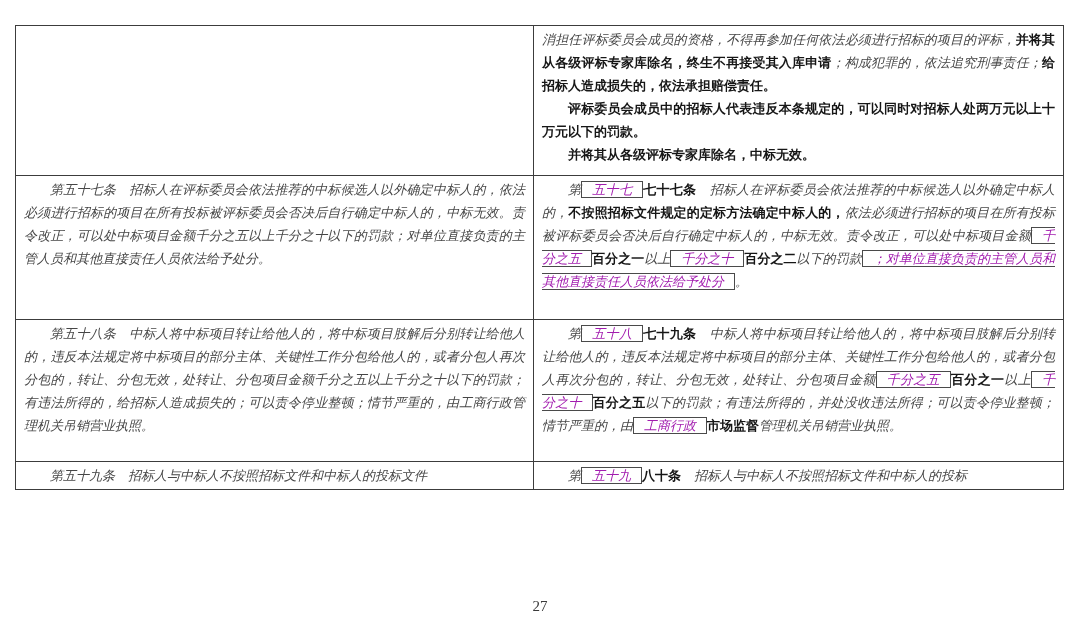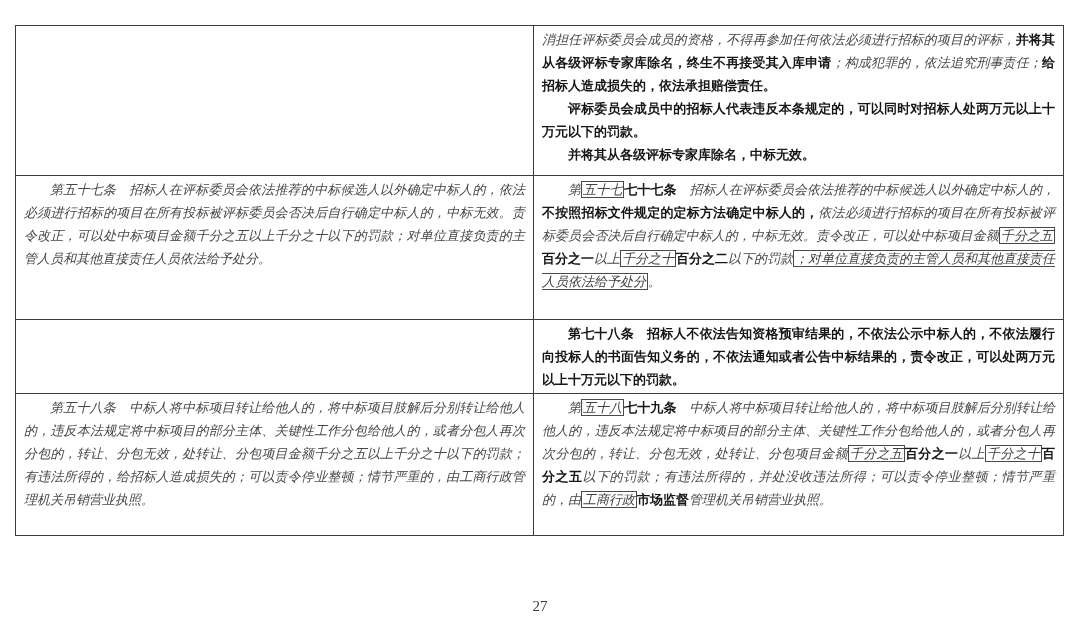--- a/index.html
+++ b/index.html
@@ -53,23 +53,23 @@
     font-style: italic;
     color: #464646;
   }
   .seg.added {
     font-weight: 700;
     font-style: normal;
     color: #161616;
   }
   .seg.deleted {
     font-style: italic;
-    color: #404040;
+    color: #a21caf;
     border: 1px solid #4a4a4a;
-    padding: 0 1px;
+    padding: 0 10px;
   }
   .page-number {
     position: absolute;
     left: 0;
     top: 598px;
     width: 1080px;
     text-align: center;
     font-size: 15px;
     color: #3a3a3a;
   }
@@ -94,32 +94,34 @@
           </td>
         </tr>
         <tr class="r2">
           <td>
             <p class="para indent"><span class="seg plain">第五十七条　招标人在评标委员会依法推荐的中标候选人以外确定中标人的，依法必须进行招标的项目在所有投标被评标委员会否决后自行确定中标人的，中标无效。责令改正，可以处中标项目金额千分之五以上千分之十以下的罚款；对单位直接负责的主管人员和其他直接责任人员依法给予处分。</span></p>
           </td>
           <td>
             <p class="para indent"><span class="seg plain">第</span><span class="seg deleted">五十七</span><span class="seg added">七十七条</span><span class="seg plain">　招标人在评标委员会依法推荐的中标候选人以外确定中标人的，</span><span class="seg added">不按照招标文件规定的定标方法确定中标人的，</span><span class="seg plain">依法必须进行招标的项目在所有投标被评标委员会否决后自行确定中标人的，中标无效。责令改正，可以处中标项目金额</span><span class="seg deleted">千分之五</span><span class="seg added">百分之一</span><span class="seg plain">以上</span><span class="seg deleted">千分之十</span><span class="seg added">百分之二</span><span class="seg plain">以下的罚款</span><span class="seg deleted">；对单位直接负责的主管人员和其他直接责任人员依法给予处分</span><span class="seg plain">。</span></p>
           </td>
         </tr>
-        <tr class="r3">
-          <td></td>
-          <td>
-            <p class="para indent"><span class="seg added">第七十八条　招标人不依法告知资格预审结果的，不依法公示中标人的，不依法履行向投标人的书面告知义务的，不依法通知或者公告中标结果的，责令改正，可以处两万元以上十万元以下的罚款。</span></p>
-          </td>
-        </tr>
         <tr class="r4">
           <td>
             <p class="para indent"><span class="seg plain">第五十八条　中标人将中标项目转让给他人的，将中标项目肢解后分别转让给他人的，违反本法规定将中标项目的部分主体、关键性工作分包给他人的，或者分包人再次分包的，转让、分包无效，处转让、分包项目金额千分之五以上千分之十以下的罚款；有违法所得的，给招标人造成损失的；可以责令停业整顿；情节严重的，由工商行政管理机关吊销营业执照。</span></p>
           </td>
           <td>
             <p class="para indent"><span class="seg plain">第</span><span class="seg deleted">五十八</span><span class="seg added">七十九条</span><span class="seg plain">　中标人将中标项目转让给他人的，将中标项目肢解后分别转让给他人的，违反本法规定将中标项目的部分主体、关键性工作分包给他人的，或者分包人再次分包的，转让、分包无效，处转让、分包项目金额</span><span class="seg deleted">千分之五</span><span class="seg added">百分之一</span><span class="seg plain">以上</span><span class="seg deleted">千分之十</span><span class="seg added">百分之五</span><span class="seg plain">以下的罚款；有违法所得的，并处没收违法所得；可以责令停业整顿；情节严重的，由</span><span class="seg deleted">工商行政</span><span class="seg added">市场监督</span><span class="seg plain">管理机关吊销营业执照。</span></p>
+          </td>
+        </tr>
+        <tr class="r5">
+          <td>
+            <p class="para indent"><span class="seg plain">第五十九条　招标人与中标人不按照招标文件和中标人的投标文件</span></p>
+          </td>
+          <td>
+            <p class="para indent"><span class="seg plain">第</span><span class="seg deleted">五十九</span><span class="seg added">八十条</span><span class="seg plain">　招标人与中标人不按照招标文件和中标人的投标</span></p>
           </td>
         </tr>
       </tbody>
   </table>
 
   <div class="page-number">27</div>
 
 </div>
 
 </body></html>

